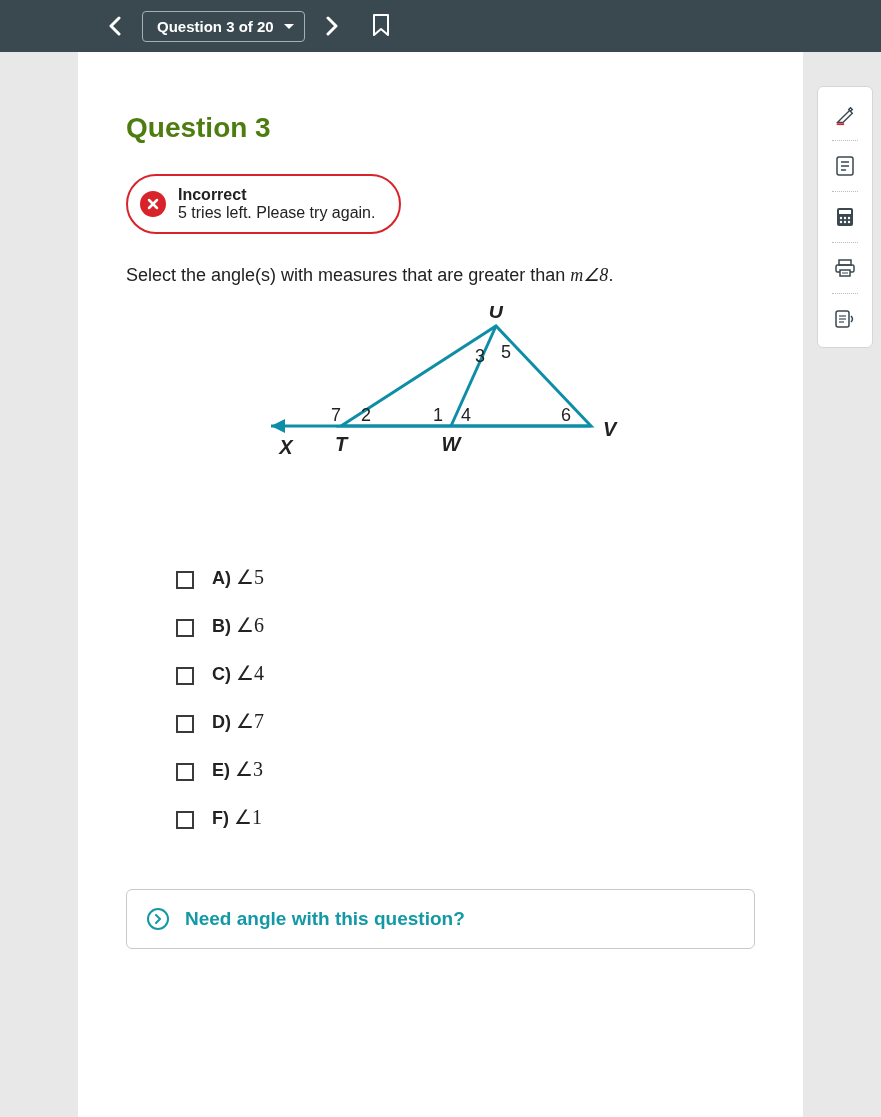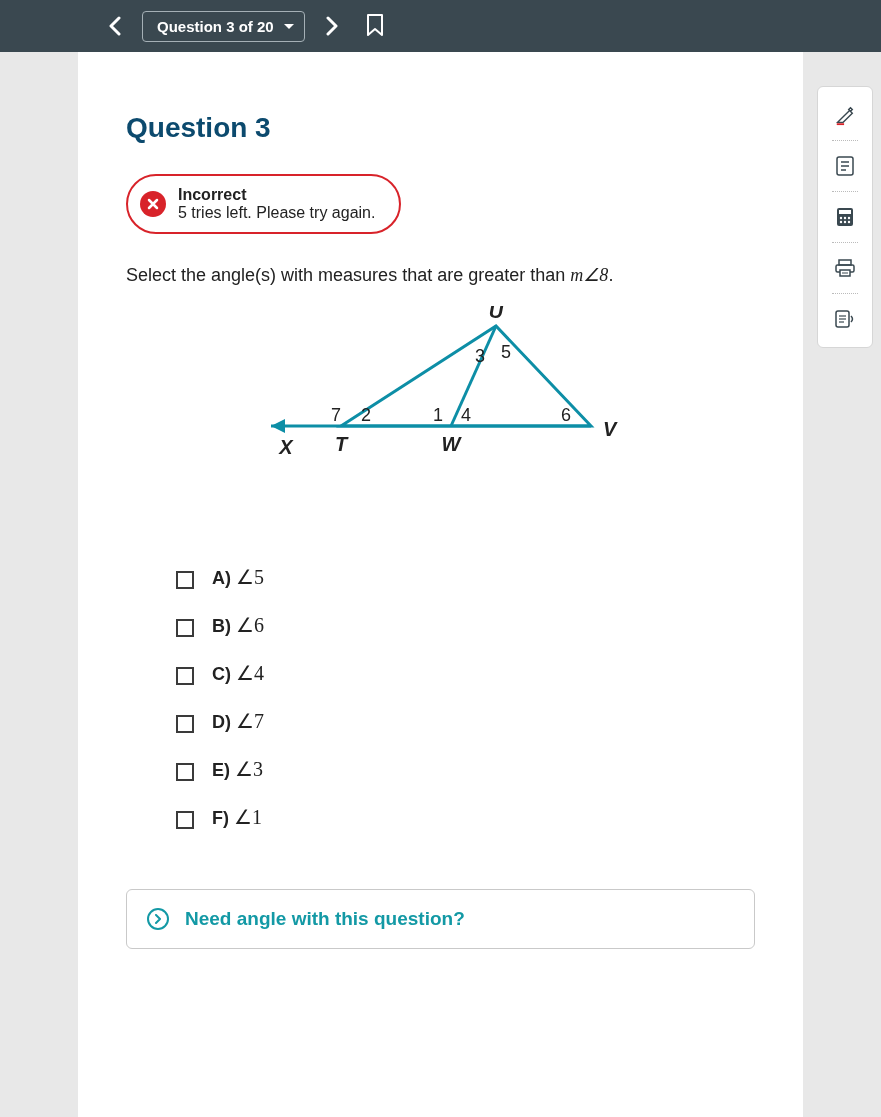--- a/index.html
+++ b/index.html
@@ -11,20 +11,21 @@
     overflow: hidden;
     position: relative;
   }
   .topbar {
     background: #3a4850;
     height: 52px;
     display: flex;
     align-items: center;
     padding: 0 100px;
     gap: 12px;
+    text-align: right;
   }
   .nav-btn {
     color: #fff;
     display: flex;
     align-items: center;
     justify-content: center;
     width: 30px;
     height: 30px;
     cursor: pointer;
   }
@@ -57,21 +58,21 @@
     cursor: pointer;
   }
   .page {
     background: #fff;
     margin: 0 78px 0 78px;
     min-height: 1065px;
     padding: 60px 48px 40px 48px;
     position: relative;
   }
   .qtitle {
-    color: #0c4a6e;
+    color: #4d7c0f;
     font-size: 28px;
     font-weight: bold;
     margin-bottom: 30px;
   }
   .feedback {
     border: 2px solid #d8232a;
     border-radius: 40px;
     display: inline-flex;
     align-items: center;
     padding: 10px 24px 10px 12px;

